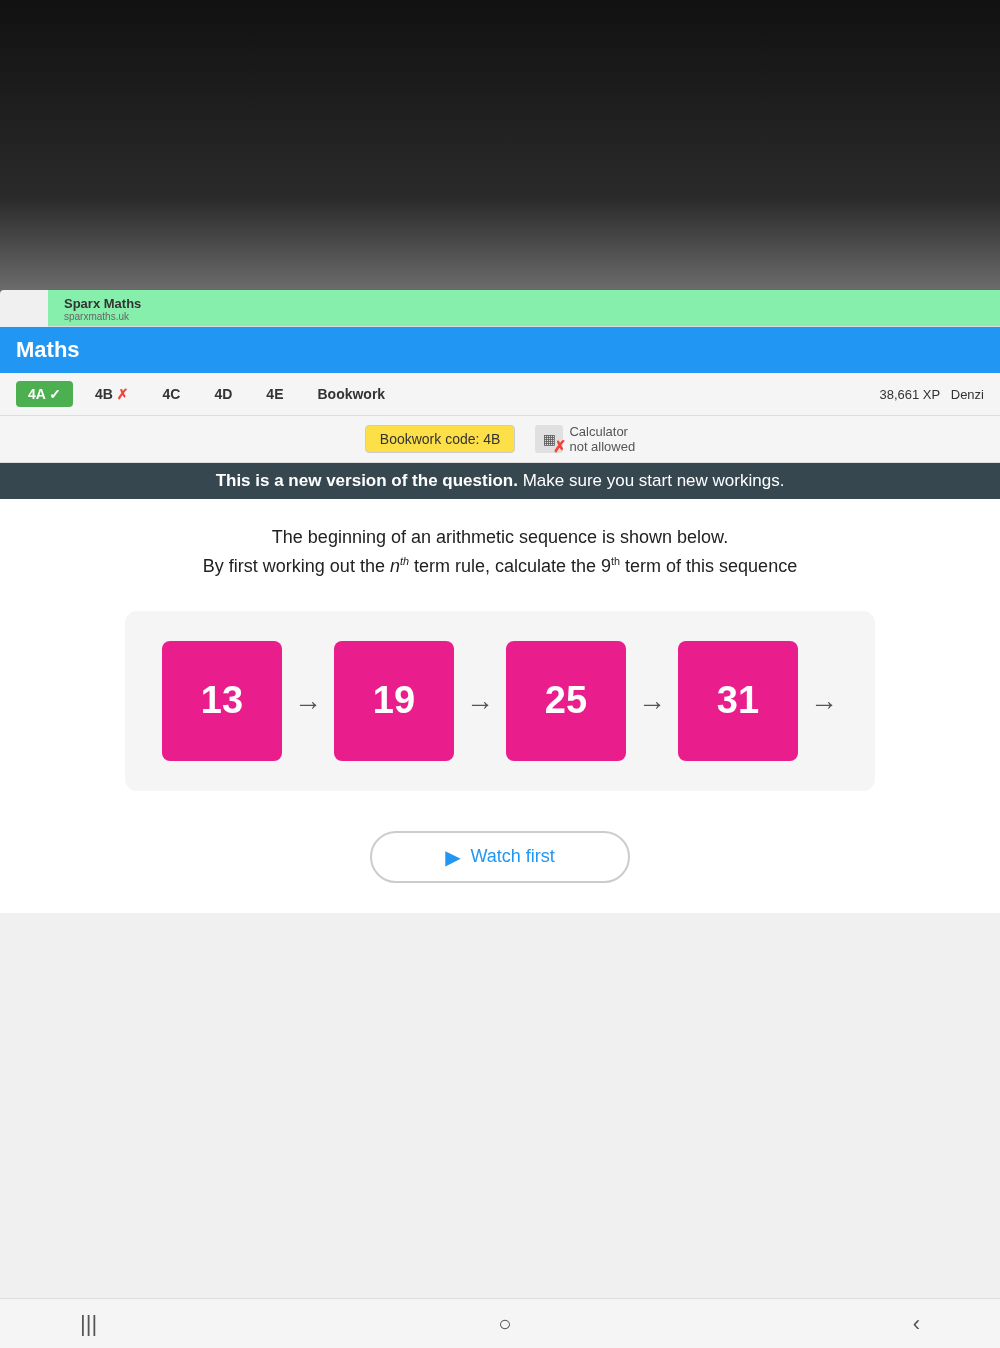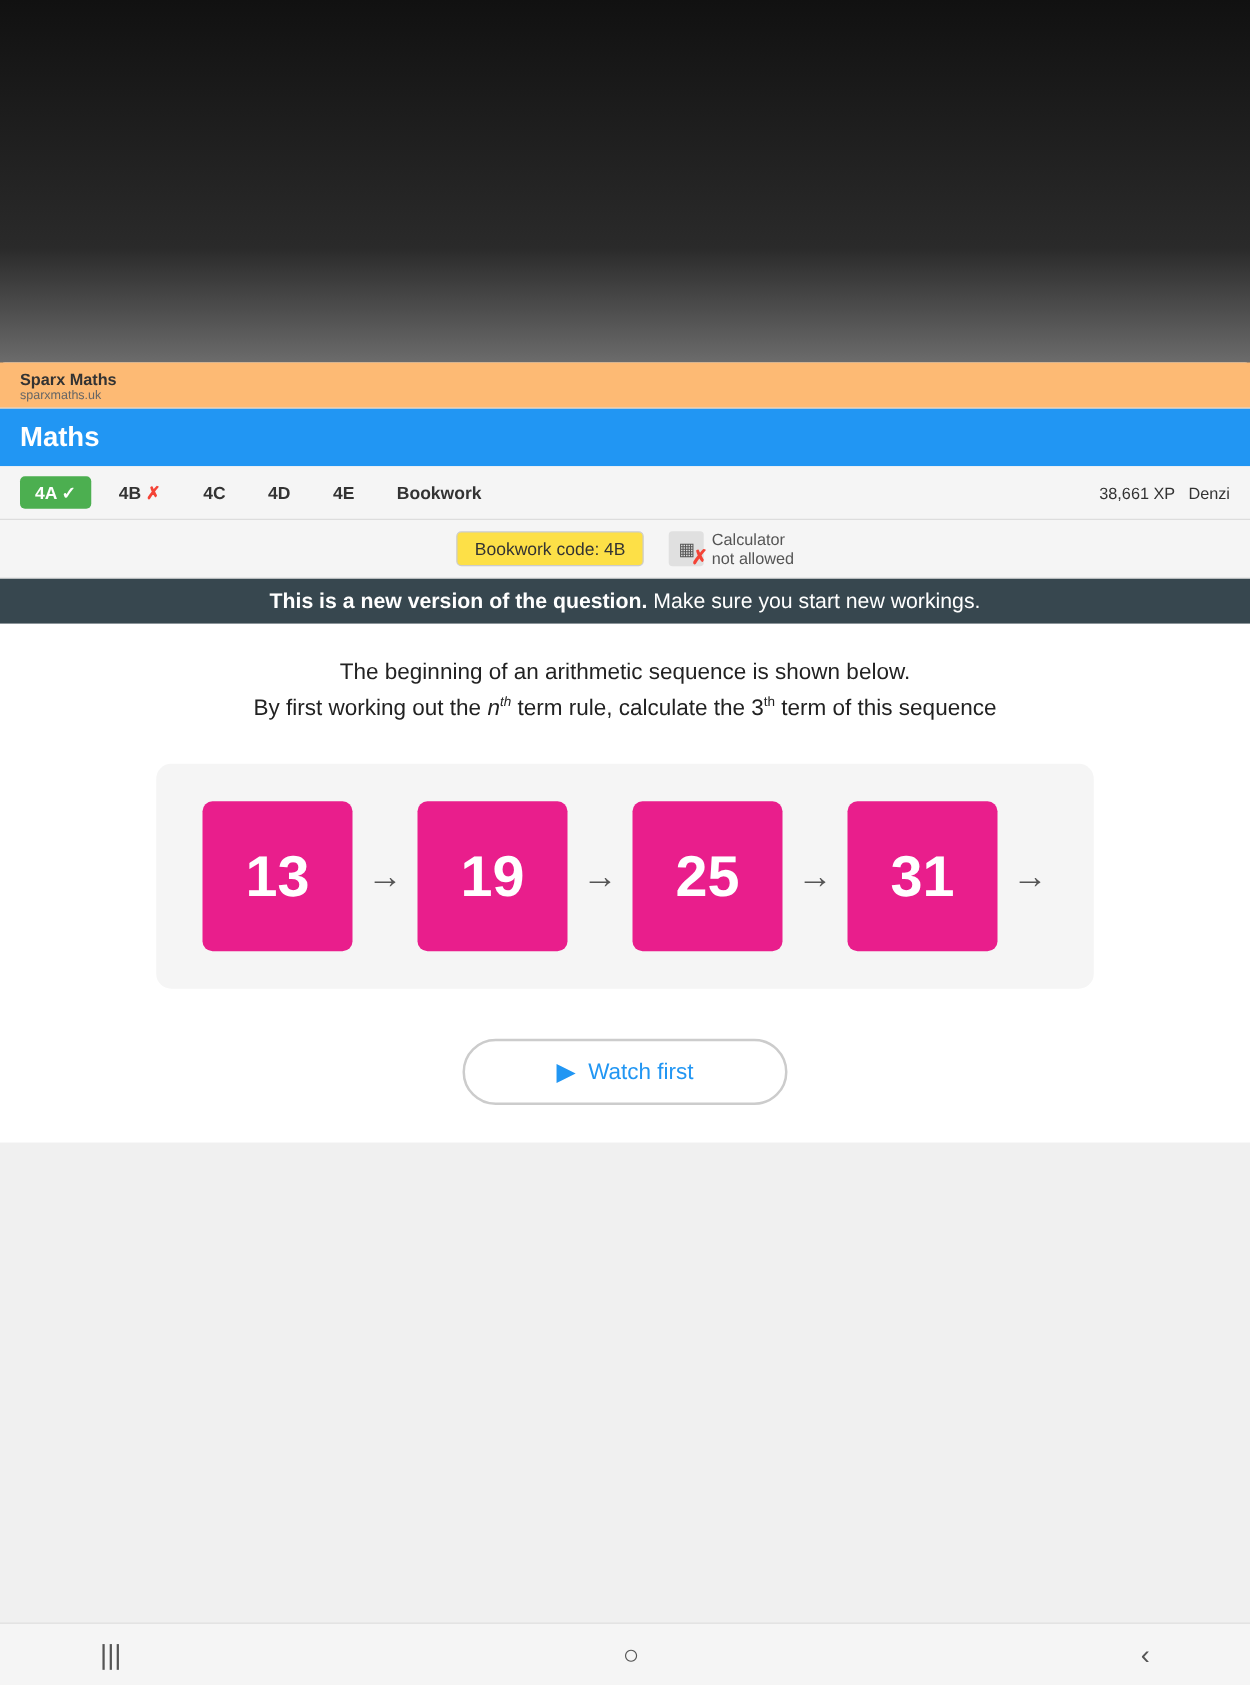--- a/index.html
+++ b/index.html
@@ -24,23 +24,24 @@
       position: absolute;
       top: 290px;
       left: 0;
       right: 0;
       bottom: 0;
       background: #f0f0f0;
       border-radius: 4px 4px 0 0;
     }
 
     .site-header {
-      background: #fdba74;
+      background: #86efac;
       padding: 6px 16px 4px 16px;
       border-bottom: 1px solid #ddd;
+      margin-left: 48px;
     }
 
     .site-name {
       font-size: 13px;
       font-weight: bold;
       color: #333;
     }
 
     .site-url {
       font-size: 10px;
@@ -203,21 +204,21 @@
     }
 
     .seq-box {
       width: 120px;
       height: 120px;
       background: #e91e8c;
       border-radius: 8px;
       display: flex;
       align-items: center;
       justify-content: center;
-      font-size: 46px;
+      font-size: 38px;
       font-weight: bold;
       color: white;
     }
 
     .arrow {
       font-size: 28px;
       color: #555;
       font-weight: bold;
     }
 
@@ -339,21 +340,21 @@
       <strong>This is a new version of the question.</strong>
       <span> Make sure you start new workings.</span>
     </span>
   </div>
 
   <div class="question-area">
 
     <div class="question-text">
       <div>The beginning of an arithmetic sequence is shown below.</div>
       <div>
-        <span>By first working out the </span><em><span>n</span><sup>th</sup></em><span> term rule, calculate the 3</span><sup>th</sup><span> term of this sequence</span>
+        <span>By first working out the </span><em><span>n</span><sup>th</sup></em><span> term rule, calculate the 9</span><sup>th</sup><span> term of this sequence</span>
       </div>
     </div>
 
     <div class="sequence-container">
       <div class="seq-box">13</div>
       <div class="arrow">→</div>
       <div class="seq-box">19</div>
       <div class="arrow">→</div>
       <div class="seq-box">25</div>
       <div class="arrow">→</div>

